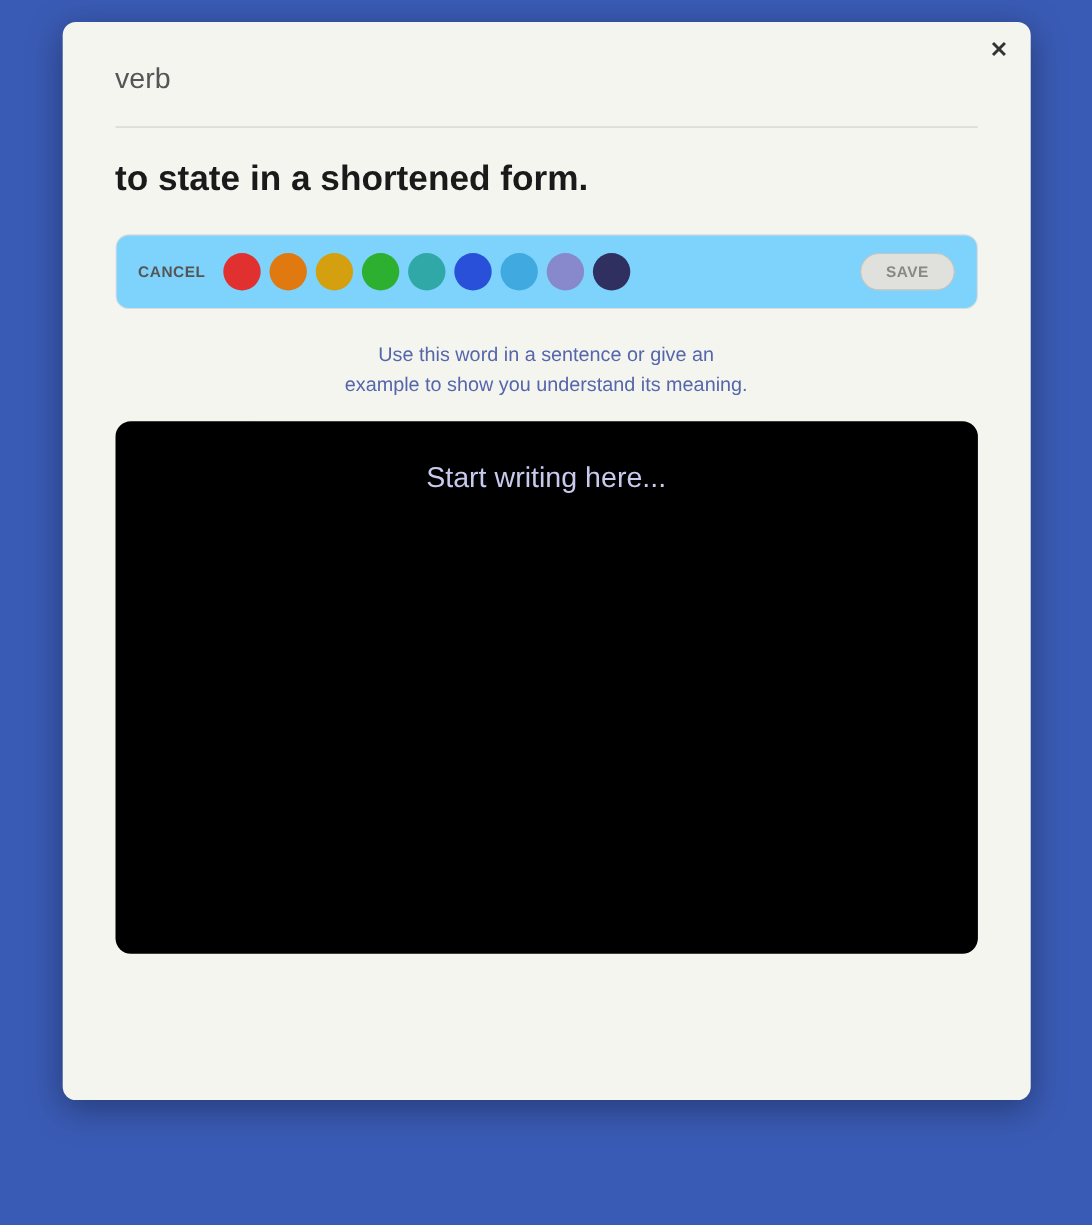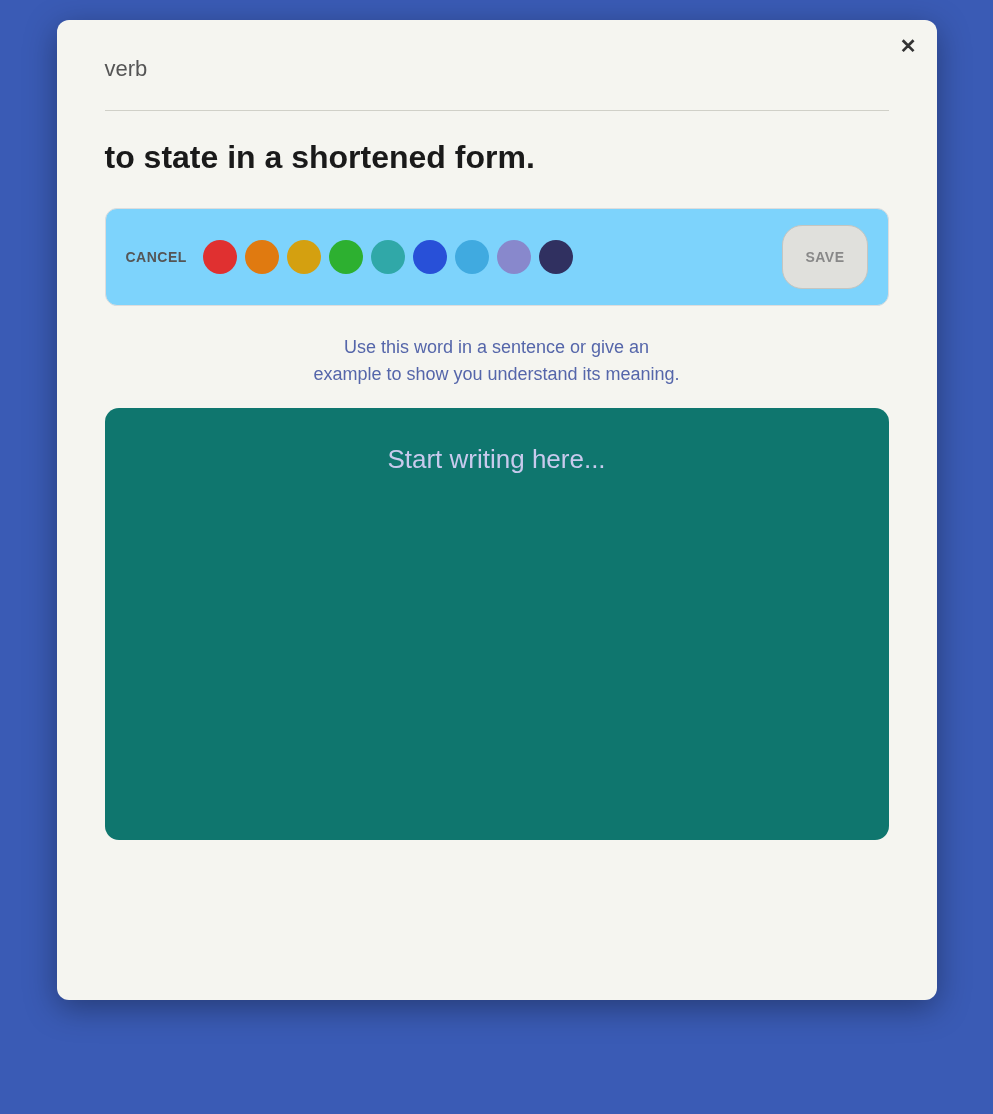--- a/index.html
+++ b/index.html
@@ -47,21 +47,21 @@
     }
 
     .word-title {
       font-size: 42px;
       font-weight: 900;
       color: #1a1a1a;
       letter-spacing: -0.5px;
     }
 
     .word-pos {
-      font-size: 22px;
+      font-size: 26px;
       font-weight: 400;
       color: #555;
     }
 
     .divider {
       border: none;
       border-top: 1.5px solid #d0d0c8;
       margin-bottom: 28px;
     }
 
@@ -107,43 +107,43 @@
       border-radius: 50%;
       cursor: pointer;
       border: none;
       outline: none;
     }
 
     .save-btn {
       background: #e0e0dc;
       border: 1.5px solid #c5c5c0;
       border-radius: 20px;
-      padding: 23px 22px;
+      padding: 8px 22px;
       font-size: 14px;
       font-weight: 700;
       color: #888;
       cursor: pointer;
       letter-spacing: 0.5px;
       text-transform: uppercase;
       margin-left: 6px;
     }
 
     .instruction-text {
       text-align: center;
       color: #5566aa;
       font-size: 18px;
       margin-bottom: 20px;
       line-height: 1.5;
     }
 
     .writing-area {
-      background: #0f766e;
+      background: #000000;
       border-radius: 14px;
       width: 100%;
-      height: 432px;
+      height: 484px;
       display: flex;
       align-items: center;
       justify-content: center;
       padding: 36px 24px;
       position: relative;
     }
 
     .writing-area textarea {
       background: transparent;
       border: none;

